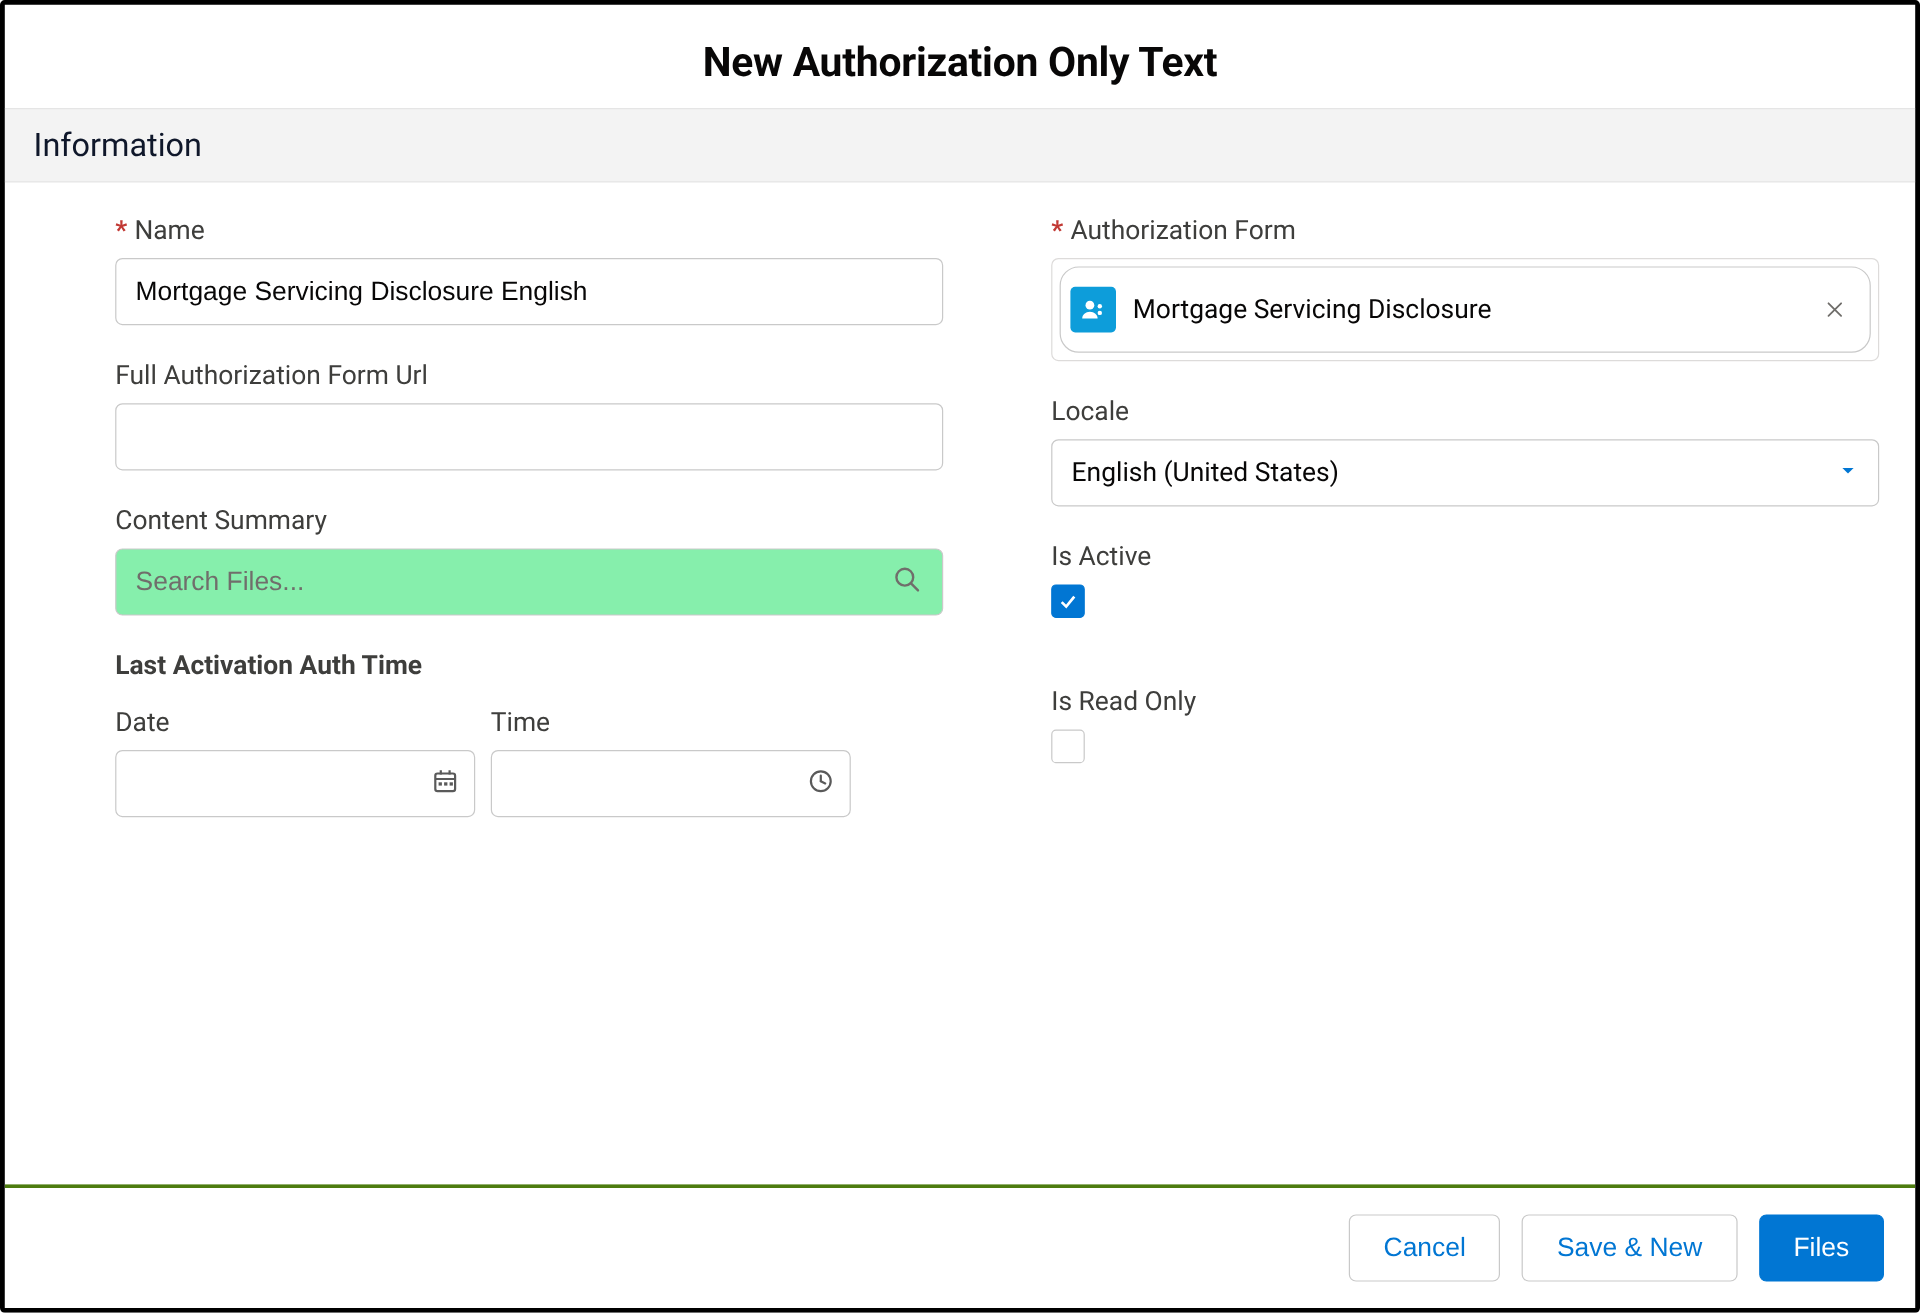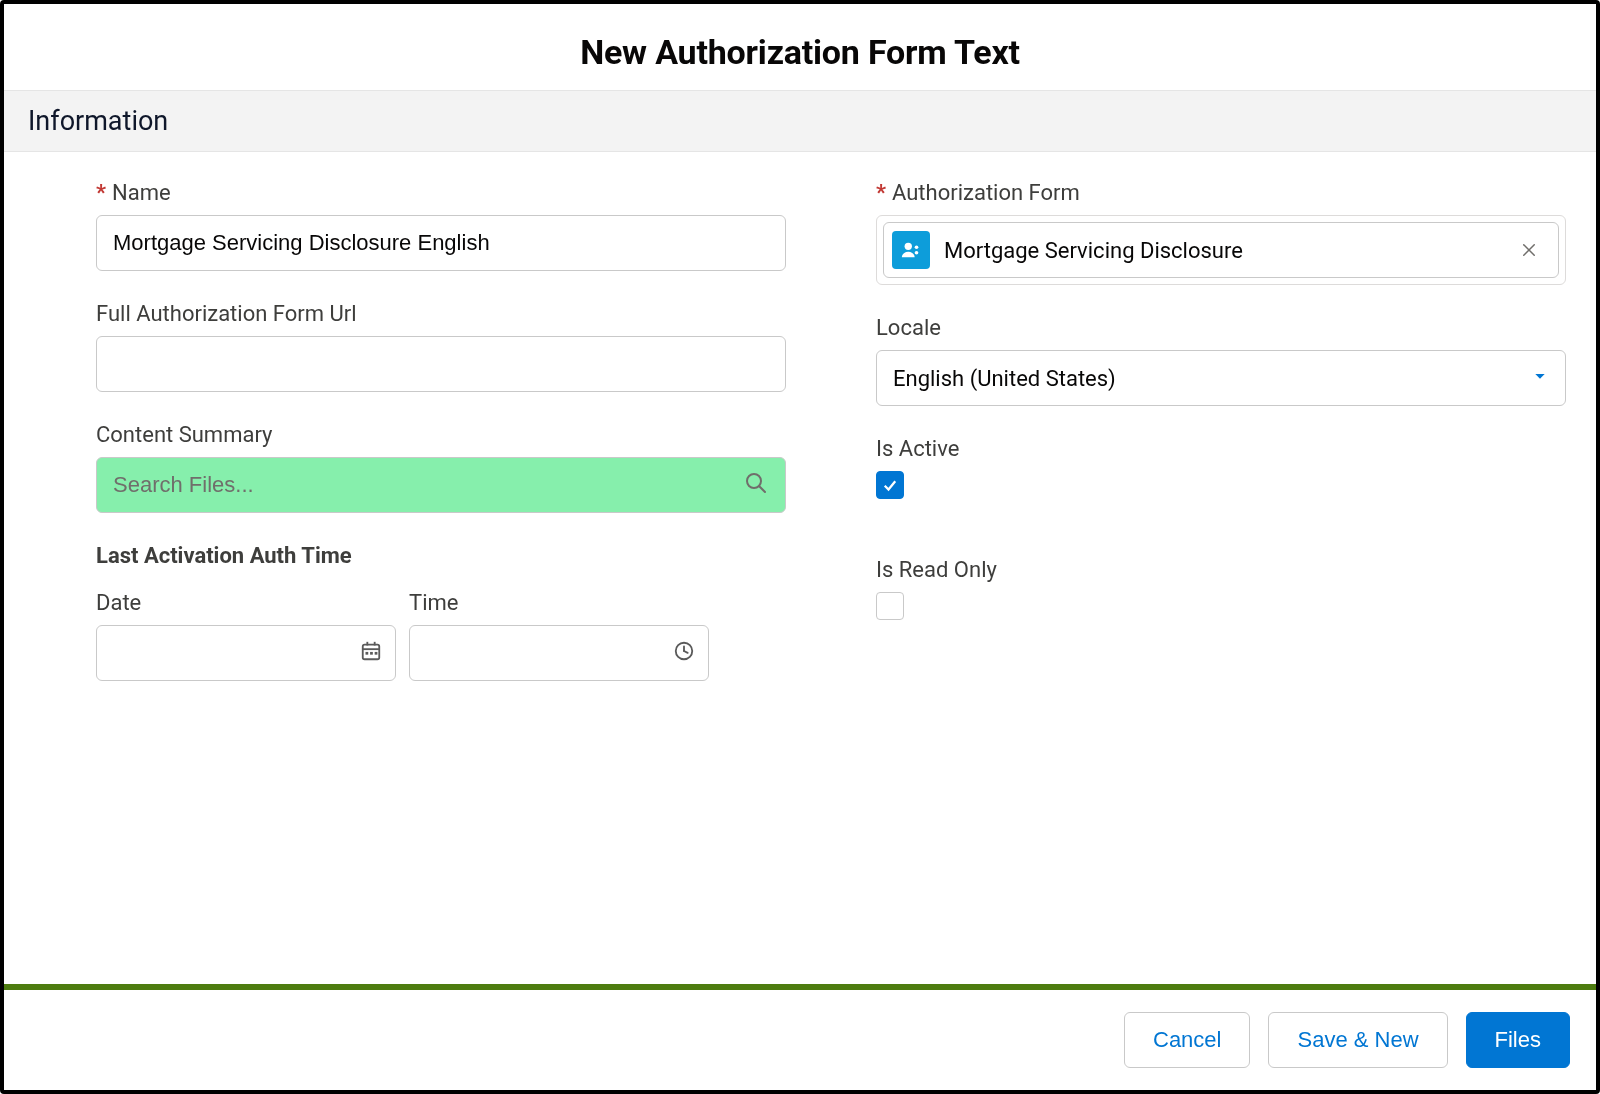--- a/index.html
+++ b/index.html
@@ -80,23 +80,23 @@
   .lookup-wrapper {
     border: 1px solid #dddbda;
     padding: 6px;
     border-radius: 6px;
     background: #fff;
   }
   .lookup-pill {
     display: flex;
     align-items: center;
     gap: 14px;
-    height: 56px;
+    height: 72px;
     border: 1px solid #c9c9c9;
-    border-radius: 6px;
+    border-radius: 16px;
     padding: 0 14px 0 8px;
     background: #fff;
   }
   .lookup-icon {
     width: 38px; height: 38px;
     background: #0d9dda;
     border-radius: 4px;
     display: flex;
     align-items: center;
     justify-content: center;
@@ -178,21 +178,21 @@
   }
   .trailing-icon {
     position: absolute;
     right: 14px; top: 50%;
     transform: translateY(-50%);
     color: #5a5a5a;
     pointer-events: none;
   }
   
   .footer {
-    border-top: 6px solid #4d7c0f;
+    border-top: 3px solid #4d7c0f;
     padding: 22px 26px;
     display: flex;
     justify-content: flex-end;
     gap: 18px;
     background: #fff;
   }
   .btn {
     height: 56px;
     padding: 0 28px;
     font-size: 22px;
@@ -208,21 +208,21 @@
     border-color: #0176d3;
     color: #fff;
   }
 </style>
 </head>
 <body>
 
 <div class="frame">
 
   <div class="header">
-    <h1>New Authorization Form Text</h1>
+    <h1>New Authorization Only Text</h1>
   </div>
 
   <div class="section-title">Information</div>
 
   <div class="form-body">
     <div class="row">
 
       <div class="col">
 
         <div class="field">

